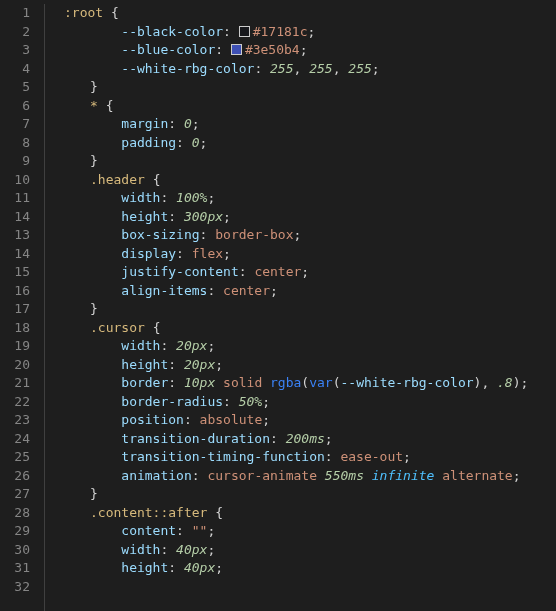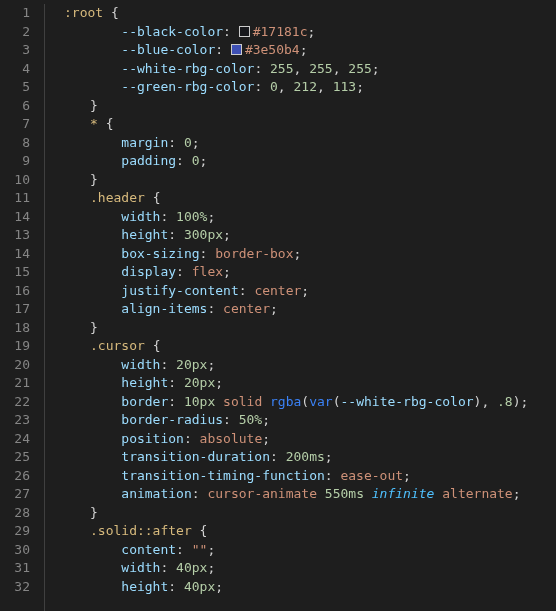--- a/index.html
+++ b/index.html
@@ -40,21 +40,21 @@
     width: 1px;
     background: #404040;
   }
   .line { height: 18.5px; white-space: pre; }
   .i1 { padding-left: 26px; }
   .i2 { padding-left: 26px; }
   .sel   { color: #d7ba7d; }
   .brace { color: #d4d4d4; }
   .prop  { color: #9cdcfe; }
   .punct { color: #d4d4d4; }
-  .num   { color: #b5cea8; }
+  .num   { color: #b5cea8; font-style: italic; }
   .kw    { color: #ce9178; }
   .func  { color: #3b82f6; }
   .const { color: #4fc1ff; font-style: italic; }
   .str   { color: #ce9178; }
   .swatch {
     display: inline-block;
     width: 11px;
     height: 11px;
     border: 1px solid #ccc;
     vertical-align: -1px;
@@ -98,21 +98,20 @@
       <div>30</div>
       <div>31</div>
       <div>32</div>
     </div>
   <div class="code" id="code">
     <div class="guide"></div>
   <div class="line"><span class="sel">:root </span><span class="brace">{</span></div>
       <div class="line i2"><span>    </span><span class="prop">--black-color</span><span class="punct">: </span><span class="swatch" style="background: rgb(23, 24, 28);"></span><span class="kw">#17181c</span><span class="punct">;</span></div>
       <div class="line i2"><span>    </span><span class="prop">--blue-color</span><span class="punct">: </span><span class="swatch" style="background: rgb(62, 80, 180);"></span><span class="kw">#3e50b4</span><span class="punct">;</span></div>
       <div class="line i2"><span>    </span><span class="prop">--white-rbg-color</span><span class="punct">: </span><span class="num">255</span><span class="punct">, </span><span class="num">255</span><span class="punct">, </span><span class="num">255</span><span class="punct">;</span></div>
-      <div class="line i2"><span>    </span><span class="prop">--green-rbg-color</span><span class="punct">: </span><span class="num">0</span><span class="punct">, </span><span class="num">212</span><span class="punct">, </span><span class="num">113</span><span class="punct">;</span></div>
       <div class="line i1"><span class="brace">}</span></div>
       <div class="line i1"><span class="sel">* </span><span class="brace">{</span></div>
       <div class="line i2"><span>    </span><span class="prop">margin</span><span class="punct">: </span><span class="num">0</span><span class="punct">;</span></div>
       <div class="line i2"><span>    </span><span class="prop">padding</span><span class="punct">: </span><span class="num">0</span><span class="punct">;</span></div>
       <div class="line i1"><span class="brace">}</span></div>
       <div class="line i1"><span class="sel">.header </span><span class="brace">{</span></div>
       <div class="line i2"><span>    </span><span class="prop">width</span><span class="punct">: </span><span class="num">100%</span><span class="punct">;</span></div>
       <div class="line i2"><span>    </span><span class="prop">height</span><span class="punct">: </span><span class="num">300px</span><span class="punct">;</span></div>
       <div class="line i2"><span>    </span><span class="prop">box-sizing</span><span class="punct">: </span><span class="kw">border-box</span><span class="punct">;</span></div>
       <div class="line i2"><span>    </span><span class="prop">display</span><span class="punct">: </span><span class="kw">flex</span><span class="punct">;</span></div>
@@ -122,18 +121,18 @@
       <div class="line i1"><span class="sel">.cursor </span><span class="brace">{</span></div>
       <div class="line i2"><span>    </span><span class="prop">width</span><span class="punct">: </span><span class="num">20px</span><span class="punct">;</span></div>
       <div class="line i2"><span>    </span><span class="prop">height</span><span class="punct">: </span><span class="num">20px</span><span class="punct">;</span></div>
       <div class="line i2"><span>    </span><span class="prop">border</span><span class="punct">: </span><span class="num">10px</span><span class="punct"> </span><span class="kw">solid</span><span class="punct"> </span><span class="func">rgba</span><span class="punct">(</span><span class="func">var</span><span class="punct">(</span><span class="prop">--white-rbg-color</span><span class="punct">)</span><span class="punct">, </span><span class="num">.8</span><span class="punct">)</span><span class="punct">;</span></div>
       <div class="line i2"><span>    </span><span class="prop">border-radius</span><span class="punct">: </span><span class="num">50%</span><span class="punct">;</span></div>
       <div class="line i2"><span>    </span><span class="prop">position</span><span class="punct">: </span><span class="kw">absolute</span><span class="punct">;</span></div>
       <div class="line i2"><span>    </span><span class="prop">transition-duration</span><span class="punct">: </span><span class="num">200ms</span><span class="punct">;</span></div>
       <div class="line i2"><span>    </span><span class="prop">transition-timing-function</span><span class="punct">: </span><span class="kw">ease-out</span><span class="punct">;</span></div>
       <div class="line i2"><span>    </span><span class="prop">animation</span><span class="punct">: </span><span class="kw">cursor-animate </span><span class="num">550ms</span><span class="punct"> </span><span class="const">infinite</span><span class="punct"> </span><span class="kw">alternate</span><span class="punct">;</span></div>
       <div class="line i1"><span class="brace">}</span></div>
-      <div class="line i1"><span class="sel">.solid::after </span><span class="brace">{</span></div>
+      <div class="line i1"><span class="sel">.content::after </span><span class="brace">{</span></div>
       <div class="line i2"><span>    </span><span class="prop">content</span><span class="punct">: </span><span class="str">""</span><span class="punct">;</span></div>
       <div class="line i2"><span>    </span><span class="prop">width</span><span class="punct">: </span><span class="num">40px</span><span class="punct">;</span></div>
       <div class="line i2"><span>    </span><span class="prop">height</span><span class="punct">: </span><span class="num">40px</span><span class="punct">;</span></div>
     </div>
 </div>
 
 </body></html>

